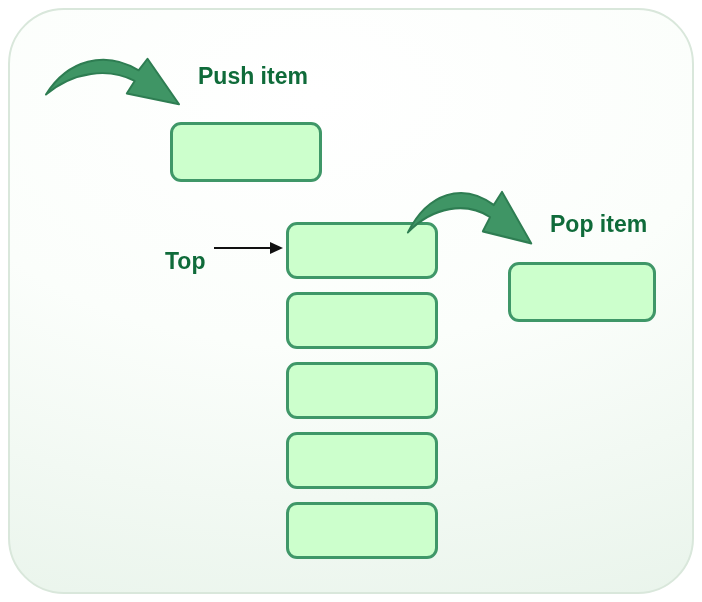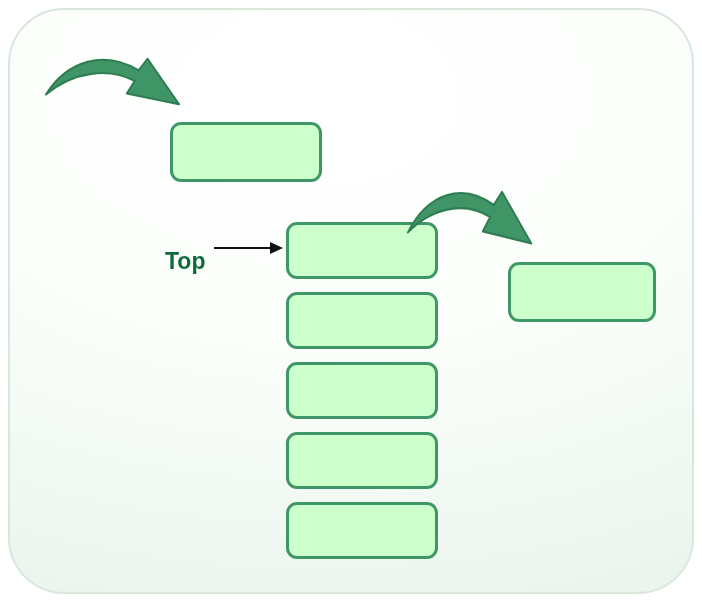--- a/index.html
+++ b/index.html
@@ -65,20 +65,21 @@
 </head>
 <body>
 
 <div class="stage">
   <div class="card">
 
     <svg class="arrow-svg push-arrow" viewBox="0 0 140 62" preserveAspectRatio="none">
       <path d="M 2 46 C 24 10, 62 0, 96 21 L 105 9 L 137 56 L 84 45 L 92 32 C 66 18, 30 22, 2 46 Z" fill="var(--arrow-fill)" stroke="var(--arrow-outline)" stroke-width="2" stroke-linejoin="round"></path>
     </svg>
 
+    <div class="label push-label">Push item</div>
 
     <div class="box push-box"></div>
 
     <div class="label top-label">Top</div>
 
     <svg class="arrow-svg top-pointer" viewBox="0 0 70 14">
       <line x1="0" y1="7" x2="57" y2="7" stroke="var(--pointer)" stroke-width="2"></line>
       <polygon points="56,1 69,7 56,13" fill="var(--pointer)"></polygon>
     </svg>
 
@@ -87,17 +88,18 @@
         <div class="box slot"></div>
         <div class="box slot"></div>
         <div class="box slot"></div>
         <div class="box slot"></div>
       </div>
 
     <svg class="arrow-svg pop-arrow" viewBox="0 0 140 62" preserveAspectRatio="none">
       <path d="M 2 46 C 24 10, 62 0, 96 21 L 105 9 L 137 56 L 84 45 L 92 32 C 66 18, 30 22, 2 46 Z" fill="var(--arrow-fill)" stroke="var(--arrow-outline)" stroke-width="2" stroke-linejoin="round"></path>
     </svg>
 
+    <div class="label pop-label">Pop item</div>
 
     <div class="box pop-box"></div>
 
   </div>
 </div>
 
 </body></html>

